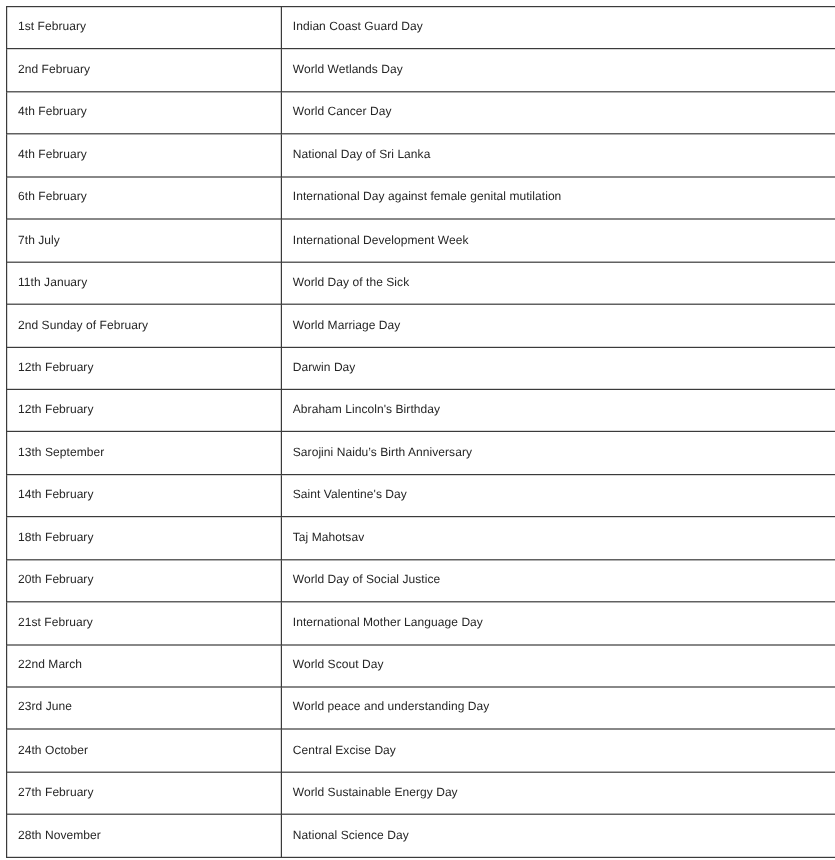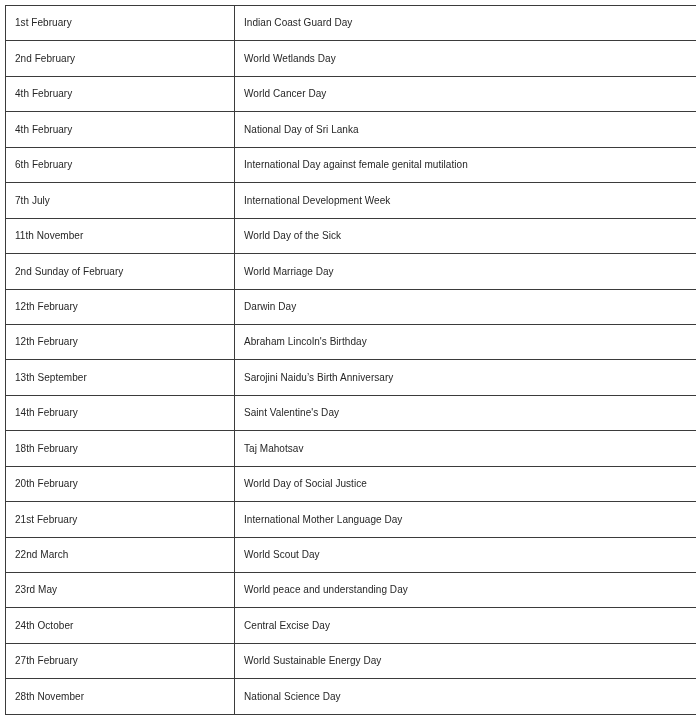--- a/index.html
+++ b/index.html
@@ -71,21 +71,21 @@
         </tr>
         <tr>
           <td class="col-date">6th February</td>
           <td class="col-observance">International Day against female genital mutilation</td>
         </tr>
         <tr>
           <td class="col-date">7th July</td>
           <td class="col-observance">International Development Week</td>
         </tr>
         <tr>
-          <td class="col-date">11th November</td>
+          <td class="col-date">11th January</td>
           <td class="col-observance">World Day of the Sick</td>
         </tr>
         <tr>
           <td class="col-date">2nd Sunday of February</td>
           <td class="col-observance">World Marriage Day</td>
         </tr>
         <tr>
           <td class="col-date">12th February</td>
           <td class="col-observance">Darwin Day</td>
         </tr>
@@ -111,21 +111,21 @@
         </tr>
         <tr>
           <td class="col-date">21st February</td>
           <td class="col-observance">International Mother Language Day</td>
         </tr>
         <tr>
           <td class="col-date">22nd March</td>
           <td class="col-observance">World Scout Day</td>
         </tr>
         <tr>
-          <td class="col-date">23rd May</td>
+          <td class="col-date">23rd June</td>
           <td class="col-observance">World peace and understanding Day</td>
         </tr>
         <tr>
           <td class="col-date">24th October</td>
           <td class="col-observance">Central Excise Day</td>
         </tr>
         <tr>
           <td class="col-date">27th February</td>
           <td class="col-observance">World Sustainable Energy Day</td>
         </tr>

